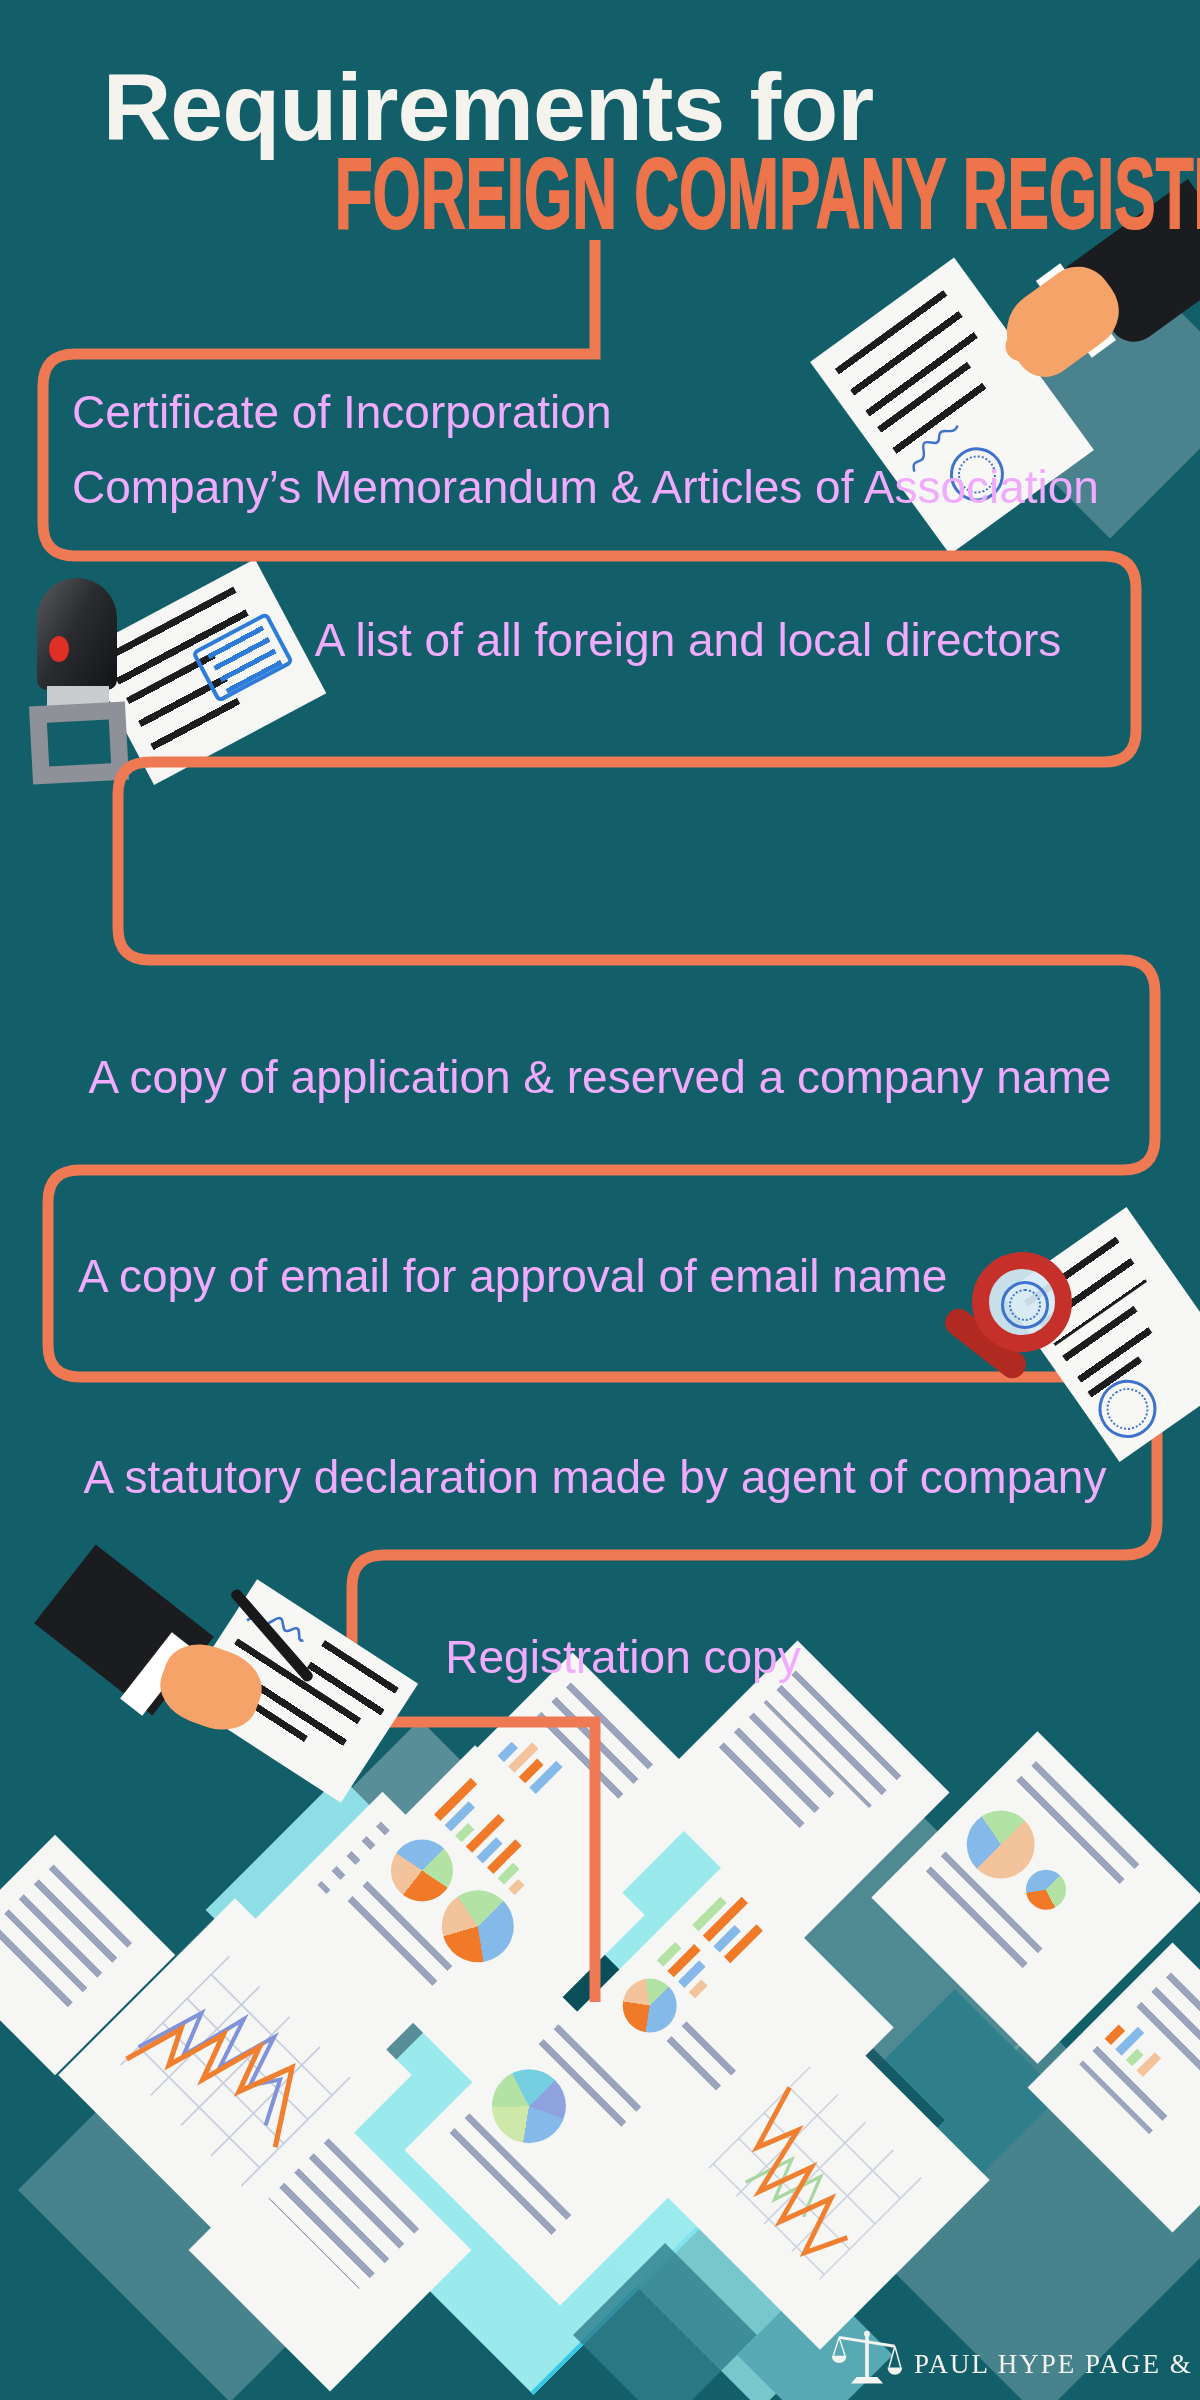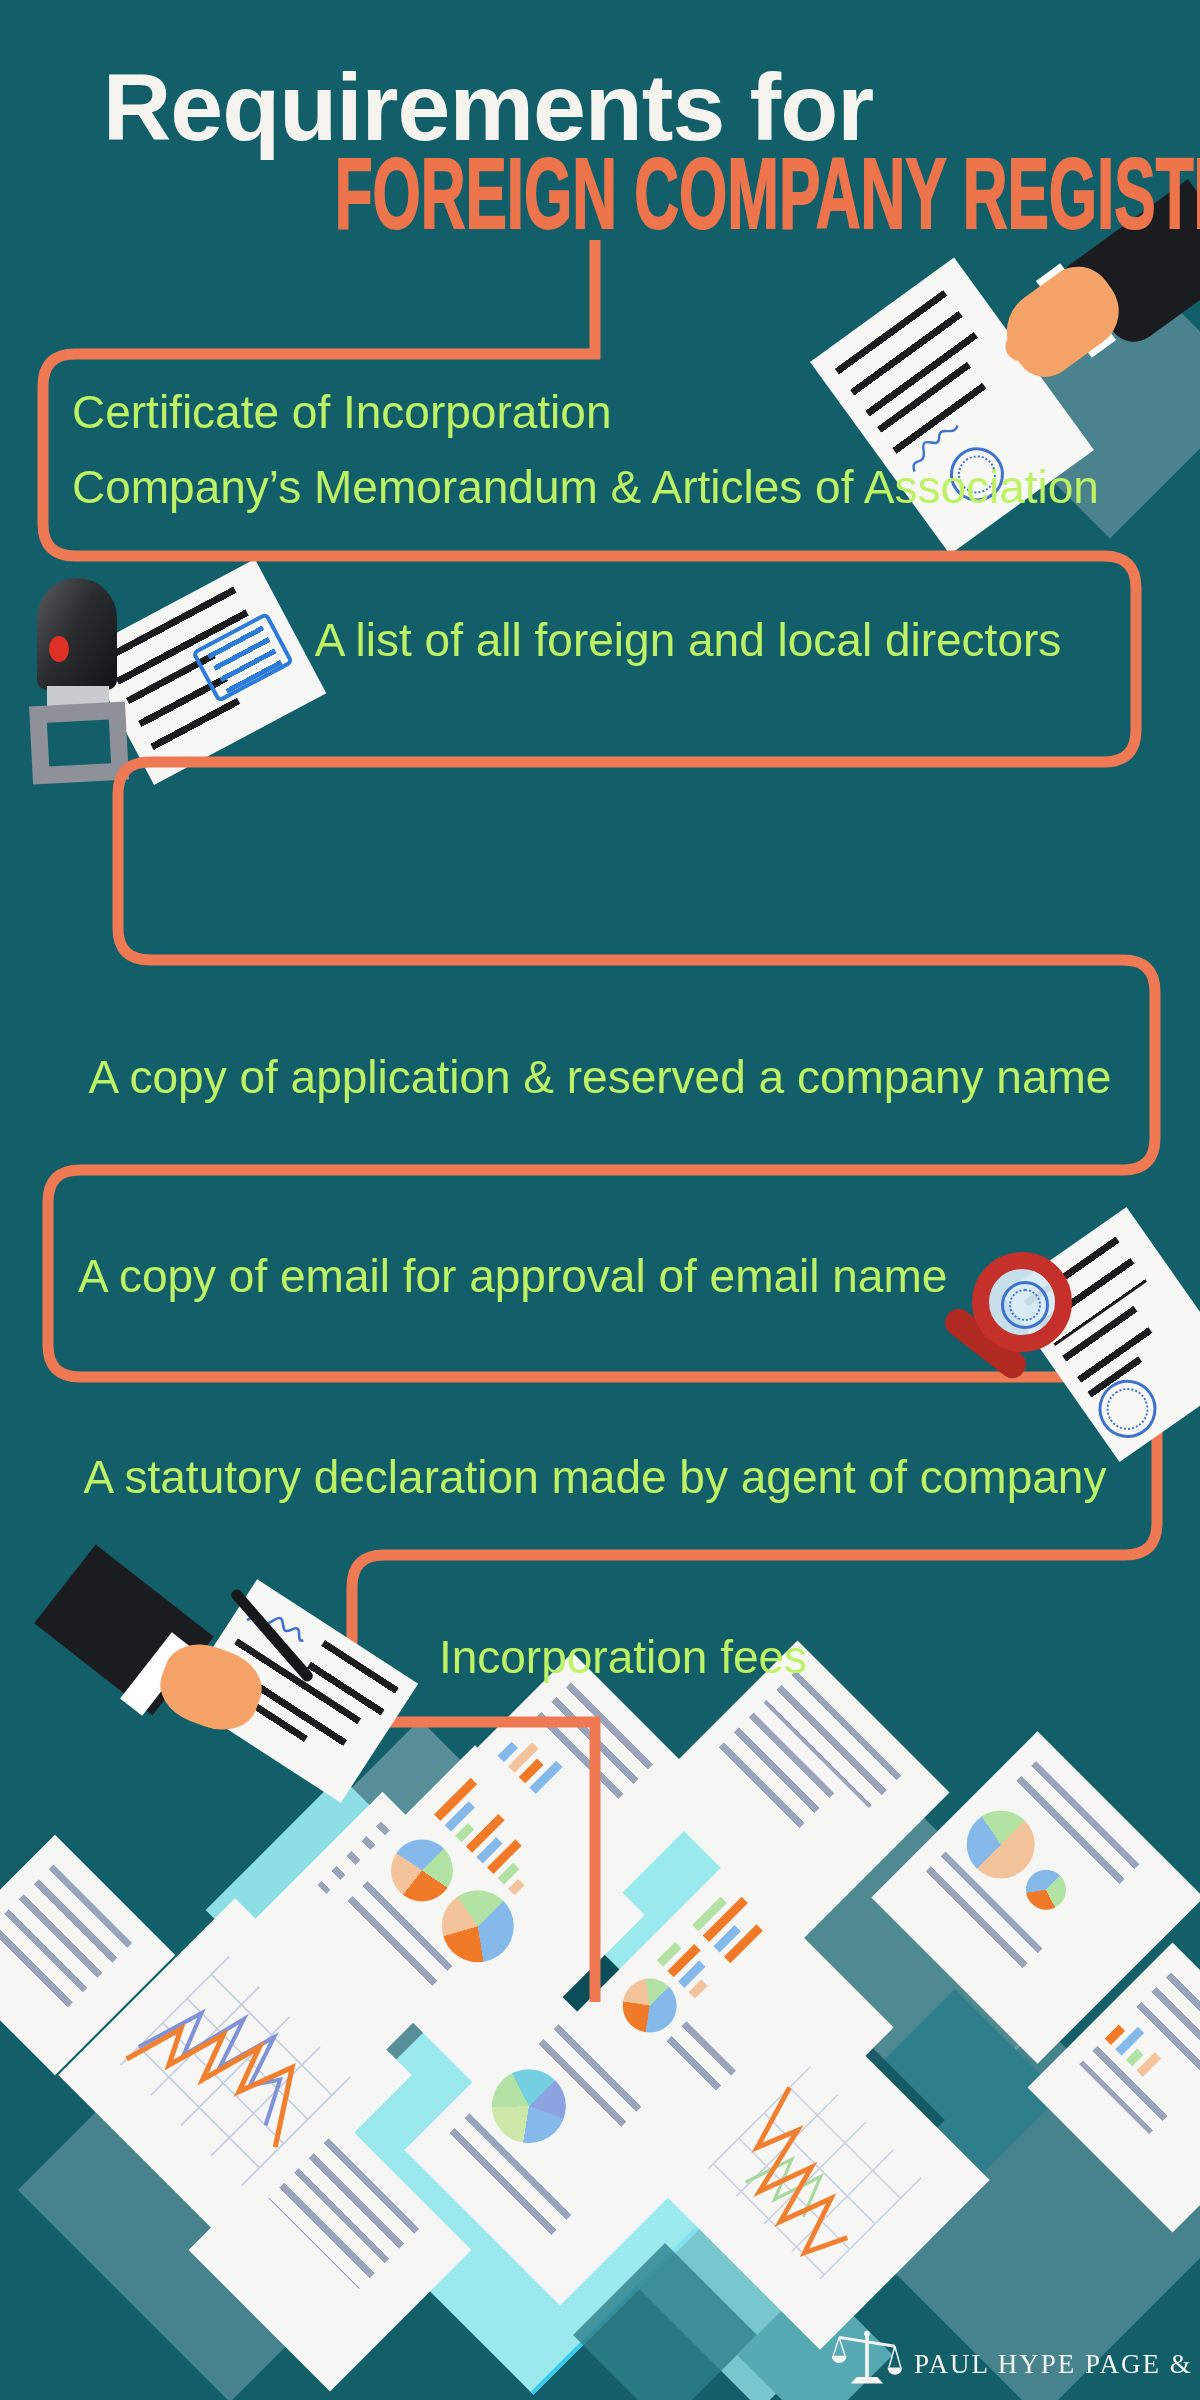--- a/index.html
+++ b/index.html
@@ -11,21 +11,21 @@
           color:#f5f3ee;font-size:95px;font-weight:700;letter-spacing:-1px;line-height:110px;}
   .title2{position:absolute;left:0;top:146px;width:1200px;text-align:center;z-index:35;
           color:#ee744b;font-size:100px;font-weight:700;line-height:95px;white-space:nowrap;}
   .title2 .cond{display:inline-block;transform:scaleX(0.62);transform-origin:50% 50%;
           -webkit-text-stroke:2px #ee744b;}
 
   
   .snake{position:absolute;left:0;top:0;z-index:30;pointer-events:none;}
 
   
-  .req{position:absolute;color:#bef264;font-size:46px;line-height:56px;white-space:nowrap;z-index:35;}
+  .req{position:absolute;color:#f0abfc;font-size:46px;line-height:56px;white-space:nowrap;z-index:35;}
   .req.c{transform:translateX(-50%);text-align:center;}
   .r1{left:72px;top:375px;line-height:75px;}
   .r2{left:688px;top:612px;}
   .r3{left:140px;top:810px;line-height:52px;}
   .r4{left:600px;top:1049px;}
   .r5{left:78px;top:1248px;}
   .r6{left:595px;top:1449px;}
   .r7{left:623px;top:1629px;}
 
   
@@ -96,21 +96,21 @@
   <div class="req r1">
     <div>Certificate of Incorporation</div>
     <div>Company’s Memorandum &amp; Articles of Association</div>
   </div>
   <div class="req r2 c">A list of all foreign and local directors</div>
   <div class="req r3">
   </div>
   <div class="req r4 c">A copy of application &amp; reserved a company name</div>
   <div class="req r6 c">A statutory declaration made by agent of company</div>
   <div class="req r5">A copy of email for approval of email name</div>
-  <div class="req r7 c">Incorporation fees</div>
+  <div class="req r7 c">Registration copy</div>
 
   <div class="ill handdoc" style="left:855px;top:225px;width:345px;height:255px;">
     <div class="abs shadow"></div>
     <div class="abs paper">
       <div class="dl" style="width:92%;height:60px;"></div>
       <div class="dl" style="width:76%;height:34px;margin-top:12px;"></div>
       <svg width="70" height="26" viewBox="0 0 70 26" style="margin-top:4px;">
         <path d="M4 20 C10 4 16 24 24 8 S36 18 44 7 S56 16 66 8" fill="none" stroke="#3f72cc" stroke-width="2.4"></path>
       </svg>
       <div class="sealring" style="position:relative;width:48px;height:48px;margin:2px 0 0 26px;">

